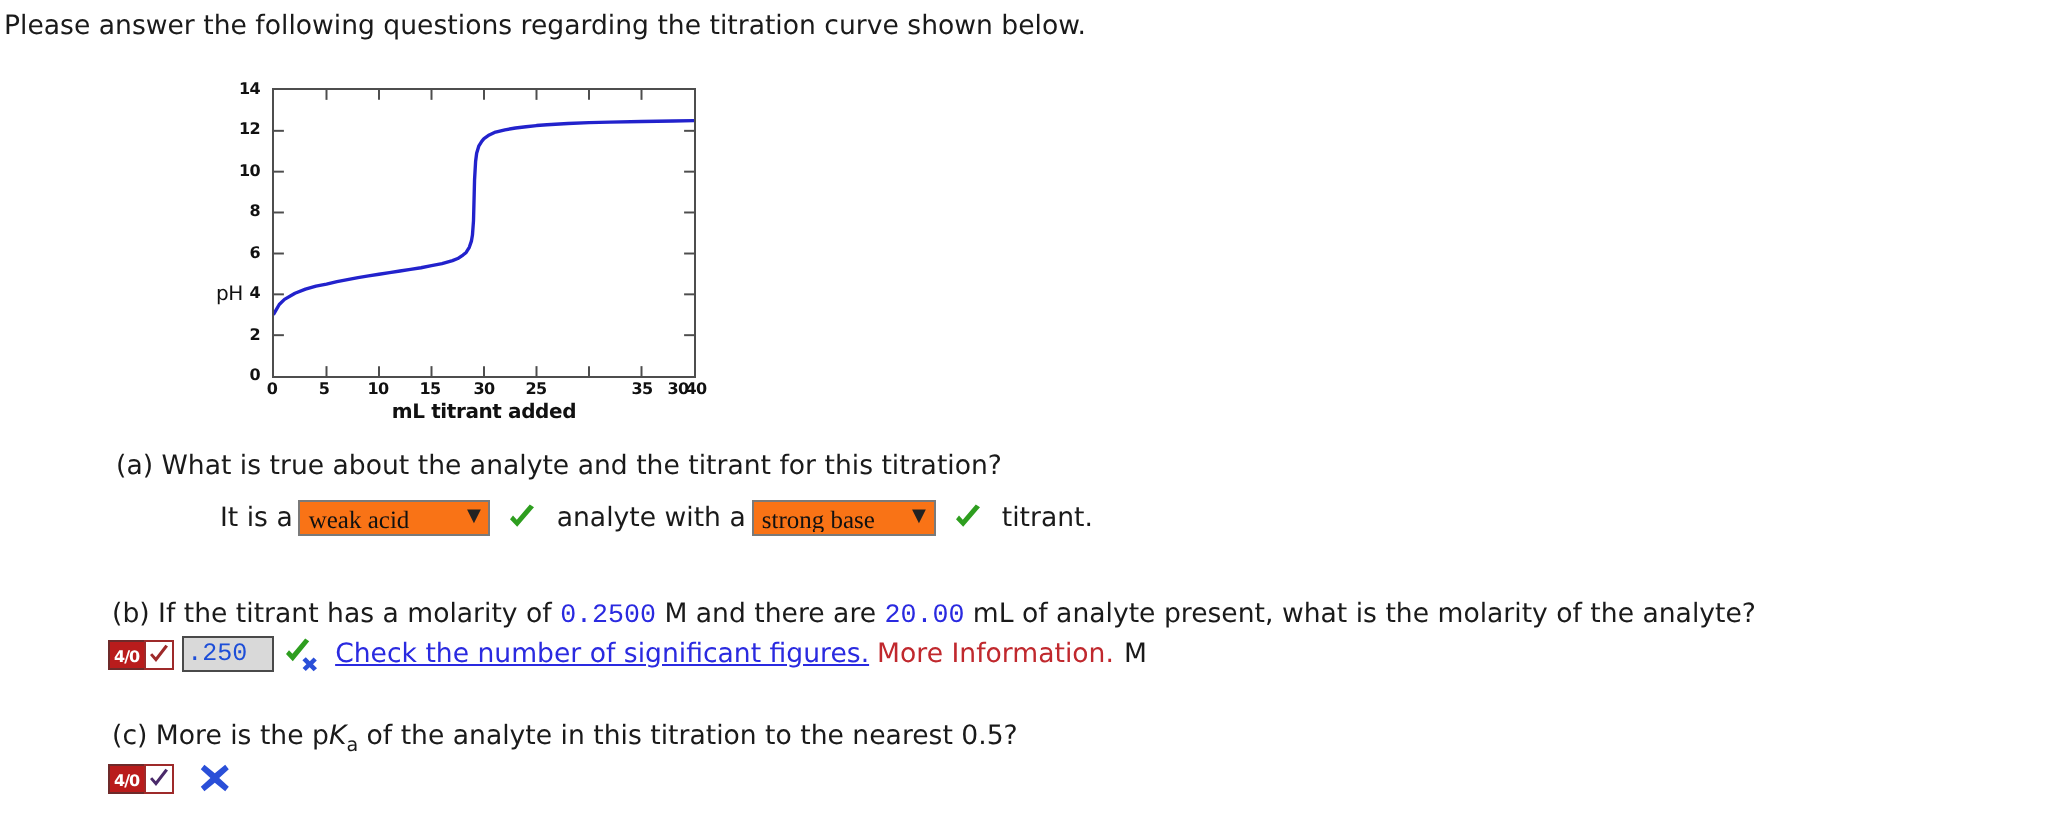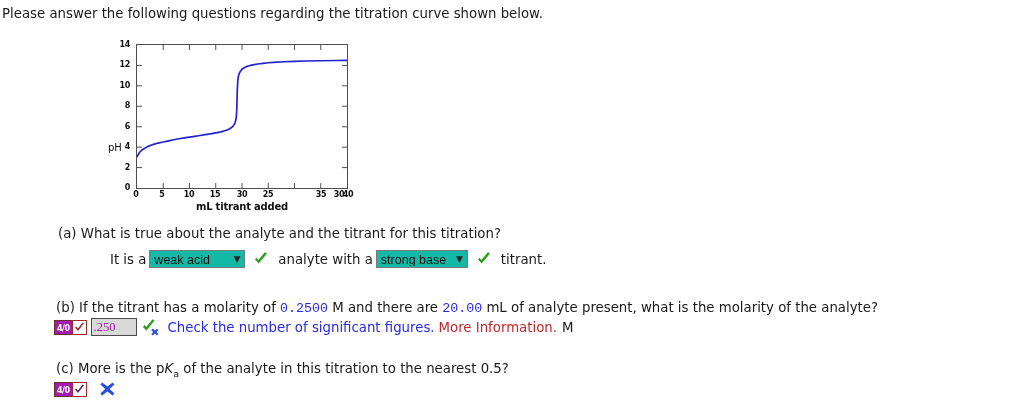--- a/index.html
+++ b/index.html
@@ -106,30 +106,30 @@
   .q-b   { left: 56px;  top: 300px; }
   .b-row { position: absolute; left: 54px;  top: 318px;
            display: flex; align-items: center; white-space: nowrap;
            font-size: 13.3px; }
   .q-c   { left: 56px;  top: 361px; }
   .c-row { position: absolute; left: 54px;  top: 381px;
            display: flex; align-items: center; white-space: nowrap;
            font-size: 13.3px; }
 
   .blue-num { color: #2a2ae0; font-family: Liberation Mono, monospace; }
-  .blue-fb  { color: #2a2ae0; }
+  .blue-fb  { color: #2a2ae0; text-decoration: underline; }
   .red-fb   { color: #c0282d; }
 
   
   .sel {
     appearance: none;
     -webkit-appearance: none;
     border: 1px solid #7a7a7a;
-    background: #14b8a6;
-    font-family: Liberation Sans, sans-serif;
+    background: #f97316;
+    font-family: Liberation Serif, serif;
     font-size: 12.5px;
     color: #111;
     padding: 1px 18px 1px 4px;
     height: 18px;
     line-height: 16px;
     border-radius: 0;
     margin: 0 3px;
   }
   .sel-wrap { position: relative; display: inline-block; }
   .sel-wrap .chev {
@@ -169,21 +169,21 @@
 
   
   .attempt-badge {
     display: inline-flex;
     align-items: stretch;
     height: 15px;
     flex: none;
     margin-right: 4px;
   }
   .attempt-count {
-    background: #a21caf;
+    background: #b91c1c;
     color: #ffffff;
     font-size: 8px;
     font-weight: bold;
     line-height: 15px;
     padding: 0 2px;
     letter-spacing: -0.5px;
     border: 1px solid #6e2a2a;
     border-right: none;
     box-sizing: border-box;
   }
@@ -191,23 +191,23 @@
     width: 15px;
     background: #ffffff;
     border: 1px solid #9e2a2a;
     box-sizing: border-box;
     position: relative;
   }
   .attempt-check svg { position: absolute; left: 1px; top: 1px; }
 
   
   .answer-input {
-    font-family: Liberation Serif, serif;
+    font-family: Liberation Mono, monospace;
     font-size: 12.5px;
-    color: #a21caf;
+    color: #1d4ed8;
     box-sizing: border-box;
     border-radius: 0;
   }
   .input-b {
     width: 46px;
     height: 18px;
     background: #d9d9d9;
     border: 1px solid #4a4a4a;
     padding: 0 2px;
   }

